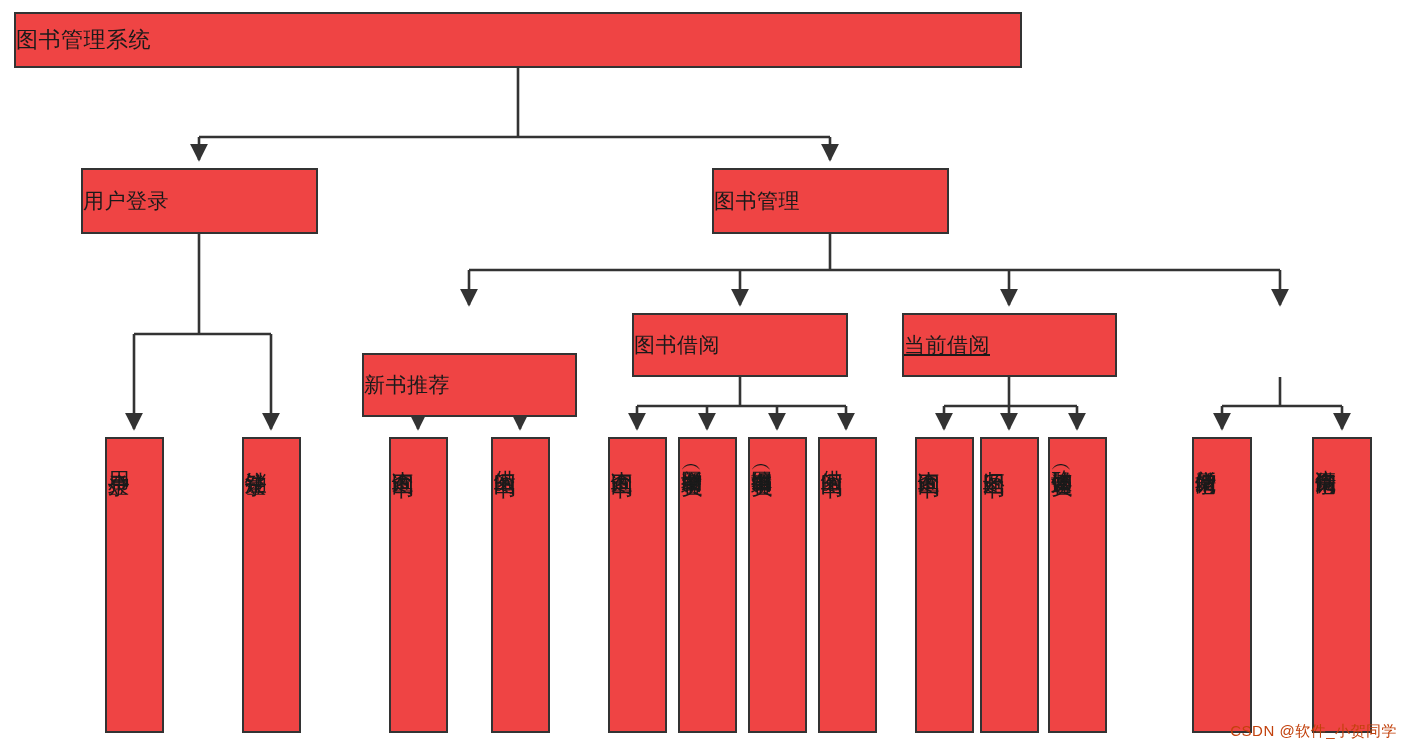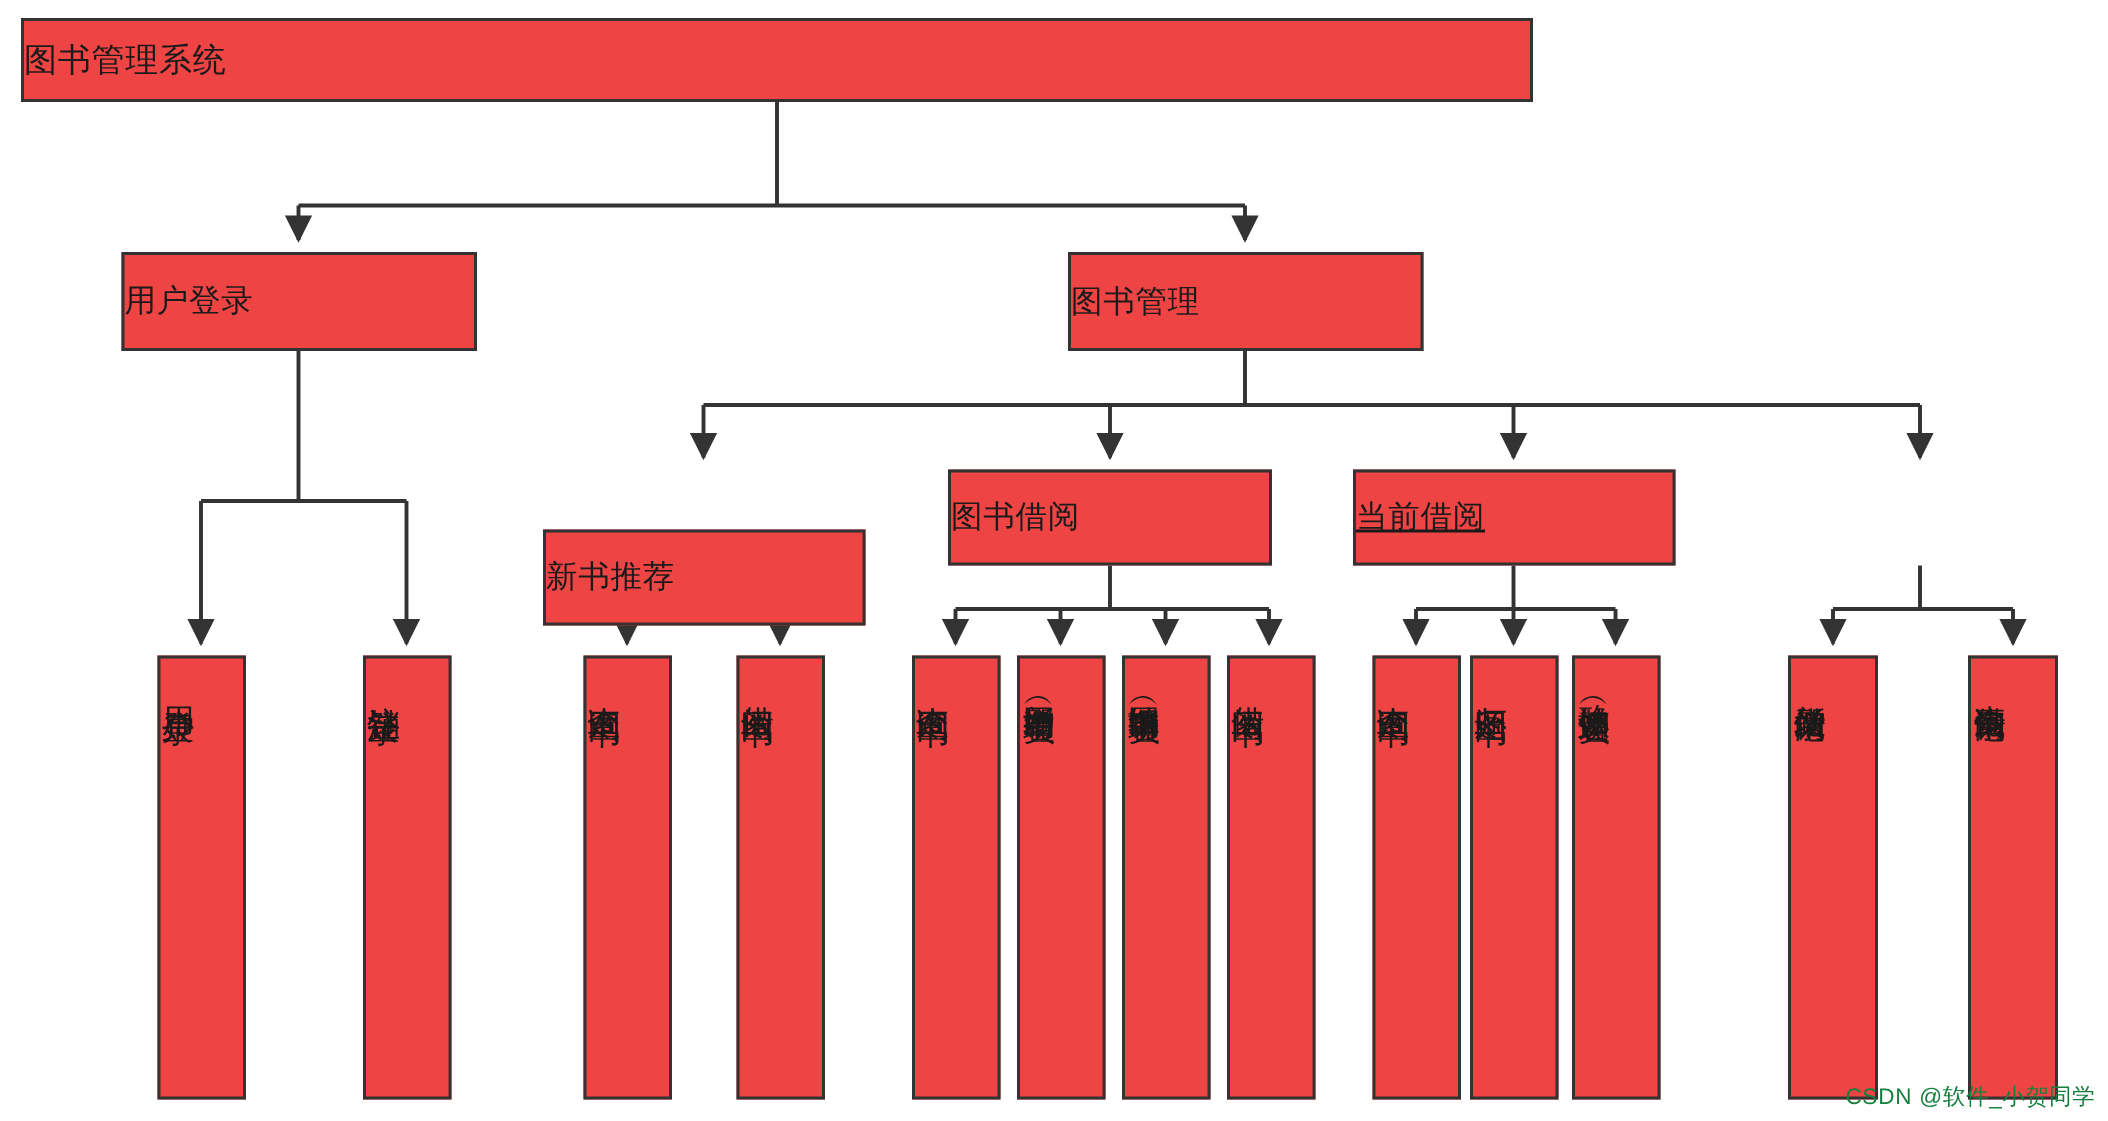--- a/index.html
+++ b/index.html
@@ -64,21 +64,21 @@
   }
   .node.vertical.long .node-label {
     font-size: 21px;
     letter-spacing: 1px;
   }
   #watermark {
     position: absolute;
     right: 8px;
     bottom: 6px;
     font-size: 15px;
-    color: #15803d;
+    color: #c2410c;
     letter-spacing: 0.5px;
     white-space: nowrap;
   }
 </style>
 </head>
 <body>
 
 <div id="diagram-root">
 
   <svg id="edges-layer" viewBox="0 0 1405 747" width="1405" height="747" xmlns="http://www.w3.org/2000/svg">

